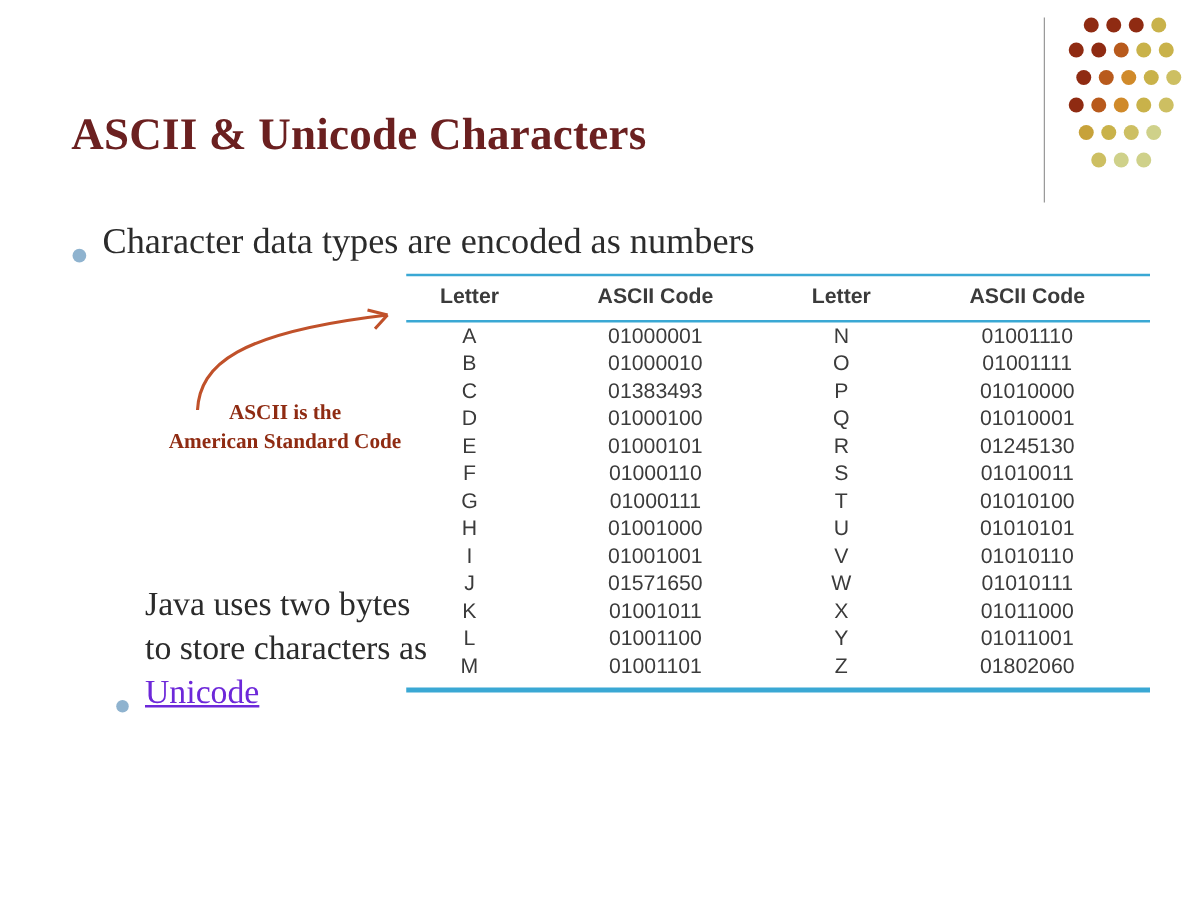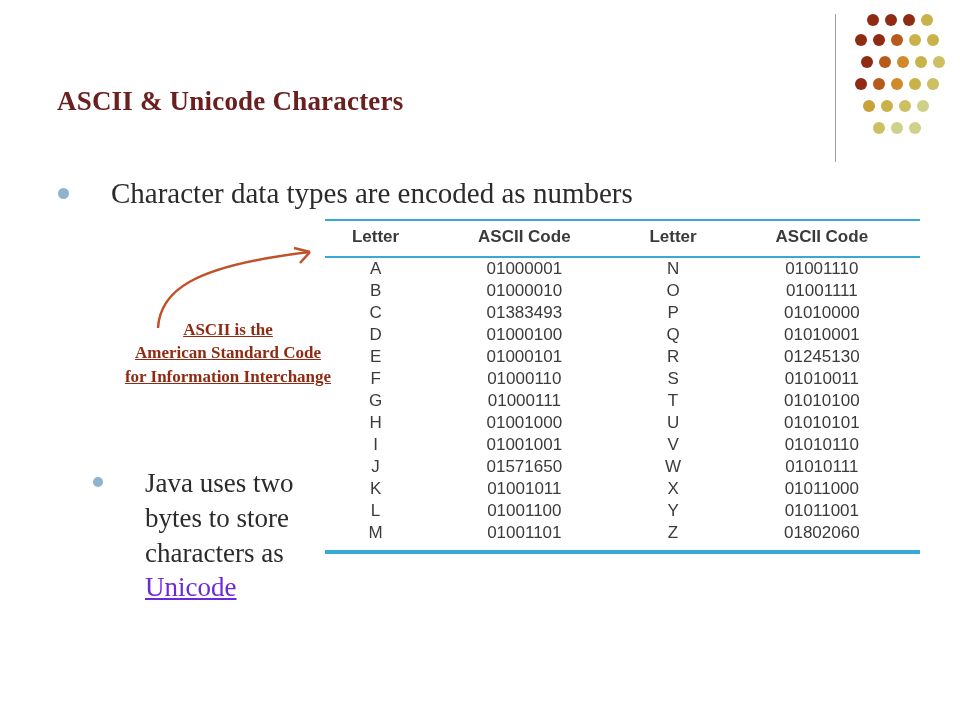--- a/index.html
+++ b/index.html
@@ -34,33 +34,32 @@
     width: 1px;
     height: 148px;
     background: #9a9a9a;
   }
 
   
   .title {
     position: absolute;
     top: 86px;
     left: 57px;
-    font-size: 27px;
+    font-size: 36px;
     font-weight: bold;
     color: #6b2020;
     letter-spacing: 0.2px;
     font-family: "Liberation Serif", serif;
   }
 
   
   .bullet-row {
     position: absolute;
     display: flex;
-    align-items: flex-start;
-    gap: 29px;
+    align-items: flex-end;
   }
   .bullet-dot {
     width: 11px;
     height: 11px;
     border-radius: 50%;
     background: #8fb3cf;
     margin-top: 12px;
     margin-right: 13px;
     flex: 0 0 auto;
   }
@@ -87,21 +86,20 @@
     position: absolute;
     top: 318px;
     left: 108px;
     width: 240px;
     text-align: center;
     color: #8f2b12;
     font-size: 17px;
     font-weight: bold;
     line-height: 1.38;
     font-family: "Liberation Serif", serif;
-    text-decoration: underline;
   }
   .arrow-svg {
     position: absolute;
     top: 240px;
     left: 150px;
     width: 190px;
     height: 90px;
   }
 
   
@@ -198,21 +196,20 @@
 </div>
 
 <svg class="arrow-svg" viewBox="0 0 190 90">
   <path d="M8,88 C10,52 40,26 160,12" stroke="#c0512a" stroke-width="2.5" fill="none"></path>
   <path d="M160,12 L144,8 M160,12 L150,23" stroke="#c0512a" stroke-width="2.5" fill="none"></path>
 </svg>
 
 <div class="annotation">
   <div>ASCII is the</div>
   <div>American Standard Code</div>
-  <div>for Information Interchange</div>
 </div>
 
 <div class="bullet-row" id="bullet-second">
   <span class="bullet-dot"></span>
   <span class="bullet-text"><span>Java uses two bytes to store characters as </span><span class="unicode-link">Unicode</span></span>
 </div>
 
 <div class="ascii-table">
   <div class="rule-top"></div>
   <table>

